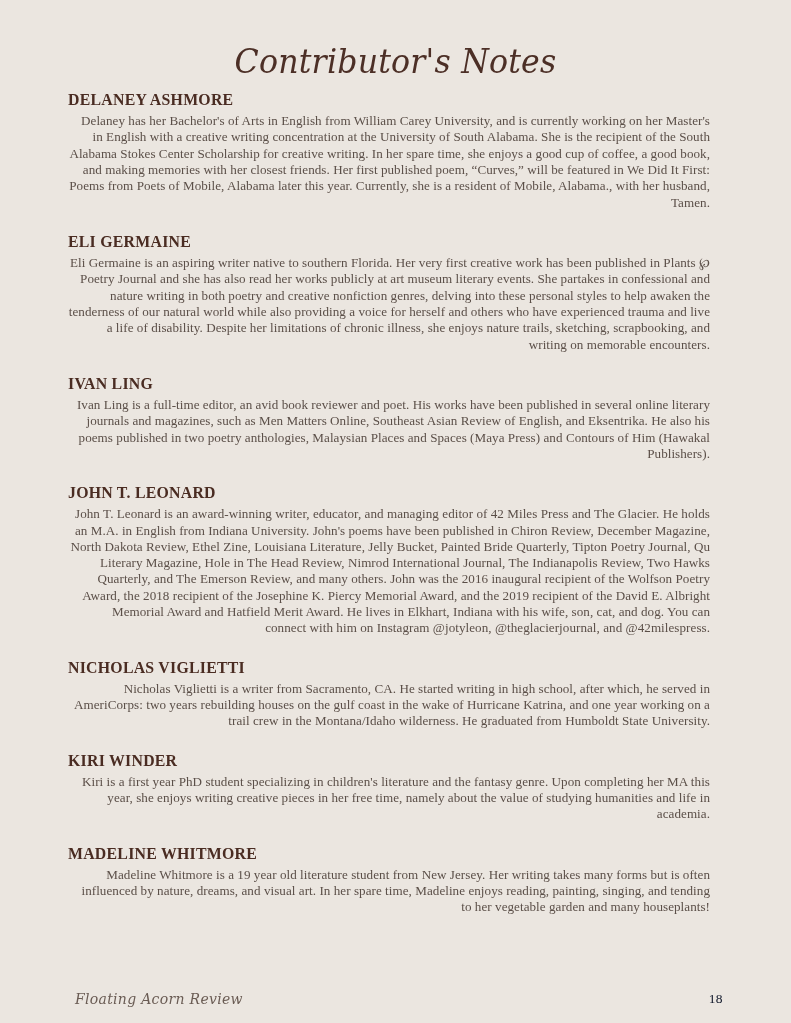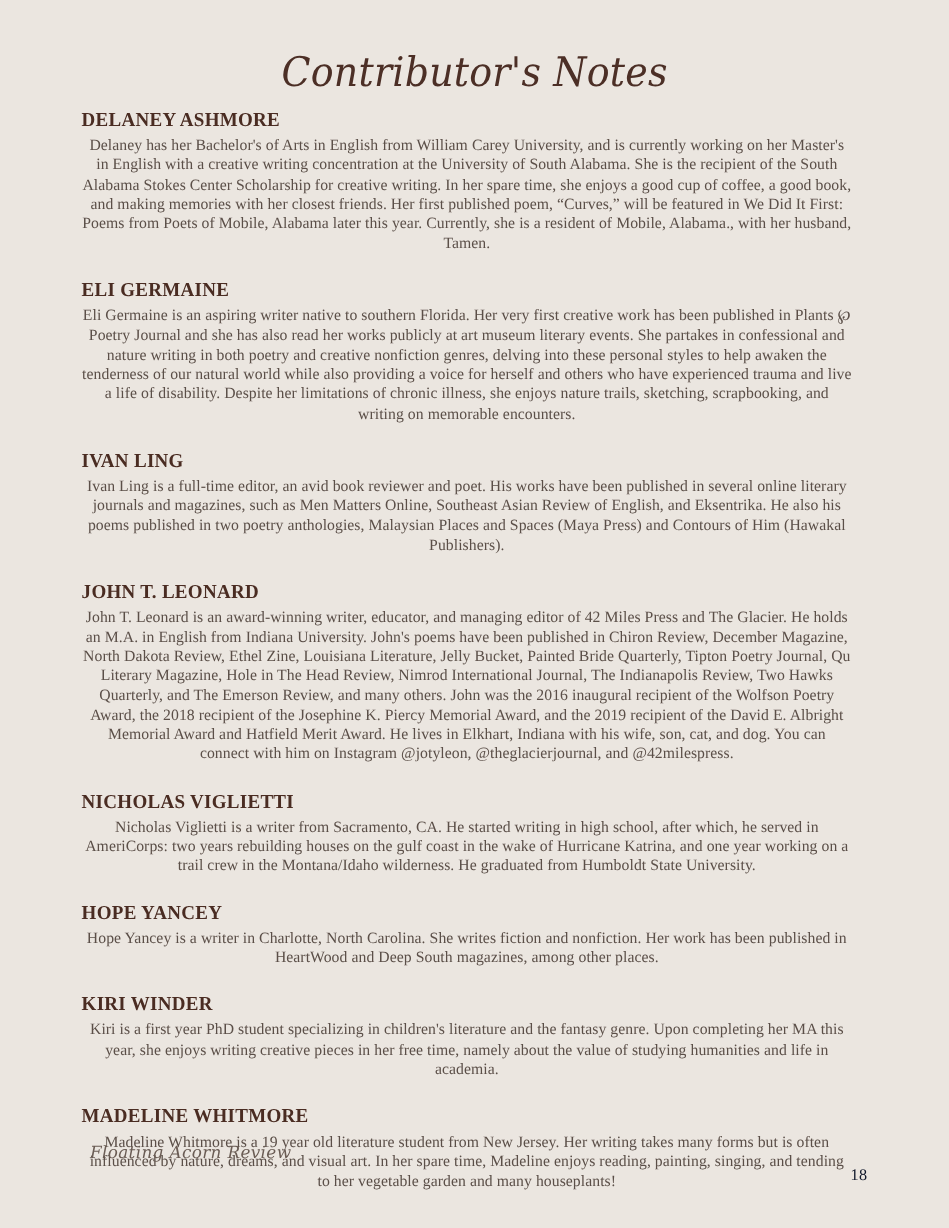--- a/index.html
+++ b/index.html
@@ -57,30 +57,30 @@
     transform: scaleX(0.96);
     transform-origin: left center;
   }
   .bio-text {
     font-family: "Liberation Serif", "DejaVu Serif", serif;
     font-weight: 400;
     font-size: 13.1px;
     line-height: 16.3px;
     color: #5b4f48;
     margin: 0;
-    text-align: center;
+    text-align: right;
     letter-spacing: 0.05px;
   }
   .footer {
     position: absolute;
     left: 75px;
     right: 68px;
-    bottom: 36px;
+    bottom: 16px;
     display: flex;
-    align-items: center;
+    align-items: flex-end;
     justify-content: space-between;
   }
   .footer-title {
     font-family: "DejaVu Serif", "Liberation Serif", serif;
     font-style: italic;
     font-size: 14px;
     color: #6a5c54;
     letter-spacing: 0.3px;
   }
   .footer-page {
@@ -114,24 +114,20 @@
     </div>
     <div class="bio">
       <h2 class="bio-name">JOHN T. LEONARD</h2>
       <p class="bio-text">John T. Leonard is an award-winning writer, educator, and managing editor of 42 Miles Press and The Glacier. He holds an M.A. in English from Indiana University. John's poems have been published in Chiron Review, December Magazine, North Dakota Review, Ethel Zine, Louisiana Literature, Jelly Bucket, Painted Bride Quarterly, Tipton Poetry Journal, Qu Literary Magazine, Hole in The Head Review, Nimrod International Journal, The Indianapolis Review, Two Hawks Quarterly, and The Emerson Review, and many others. John was the 2016 inaugural recipient of the Wolfson Poetry Award, the 2018 recipient of the Josephine K. Piercy Memorial Award, and the 2019 recipient of the David E. Albright Memorial Award and Hatfield Merit Award. He lives in Elkhart, Indiana with his wife, son, cat, and dog. You can connect with him on Instagram @jotyleon, @theglacierjournal, and @42milespress.</p>
     </div>
     <div class="bio">
       <h2 class="bio-name">NICHOLAS VIGLIETTI</h2>
       <p class="bio-text">Nicholas Viglietti is a writer from Sacramento, CA. He started writing in high school, after which, he served in AmeriCorps: two years rebuilding houses on the gulf coast in the wake of Hurricane Katrina, and one year working on a trail crew in the Montana/Idaho wilderness. He graduated from Humboldt State University.</p>
     </div>
     <div class="bio">
-      <h2 class="bio-name">HOPE YANCEY</h2>
-      <p class="bio-text">Hope Yancey is a writer in Charlotte, North Carolina. She writes fiction and nonfiction. Her work has been published in HeartWood and Deep South magazines, among other places.</p>
-    </div>
-    <div class="bio">
       <h2 class="bio-name">KIRI WINDER</h2>
       <p class="bio-text">Kiri is a first year PhD student specializing in children's literature and the fantasy genre. Upon completing her MA this year, she enjoys writing creative pieces in her free time, namely about the value of studying humanities and life in academia.</p>
     </div>
     <div class="bio">
       <h2 class="bio-name">MADELINE WHITMORE</h2>
       <p class="bio-text">Madeline Whitmore is a 19 year old literature student from New Jersey. Her writing takes many forms but is often influenced by nature, dreams, and visual art. In her spare time, Madeline enjoys reading, painting, singing, and tending to her vegetable garden and many houseplants!</p>
     </div>
   </div>
 
   <div class="footer">

